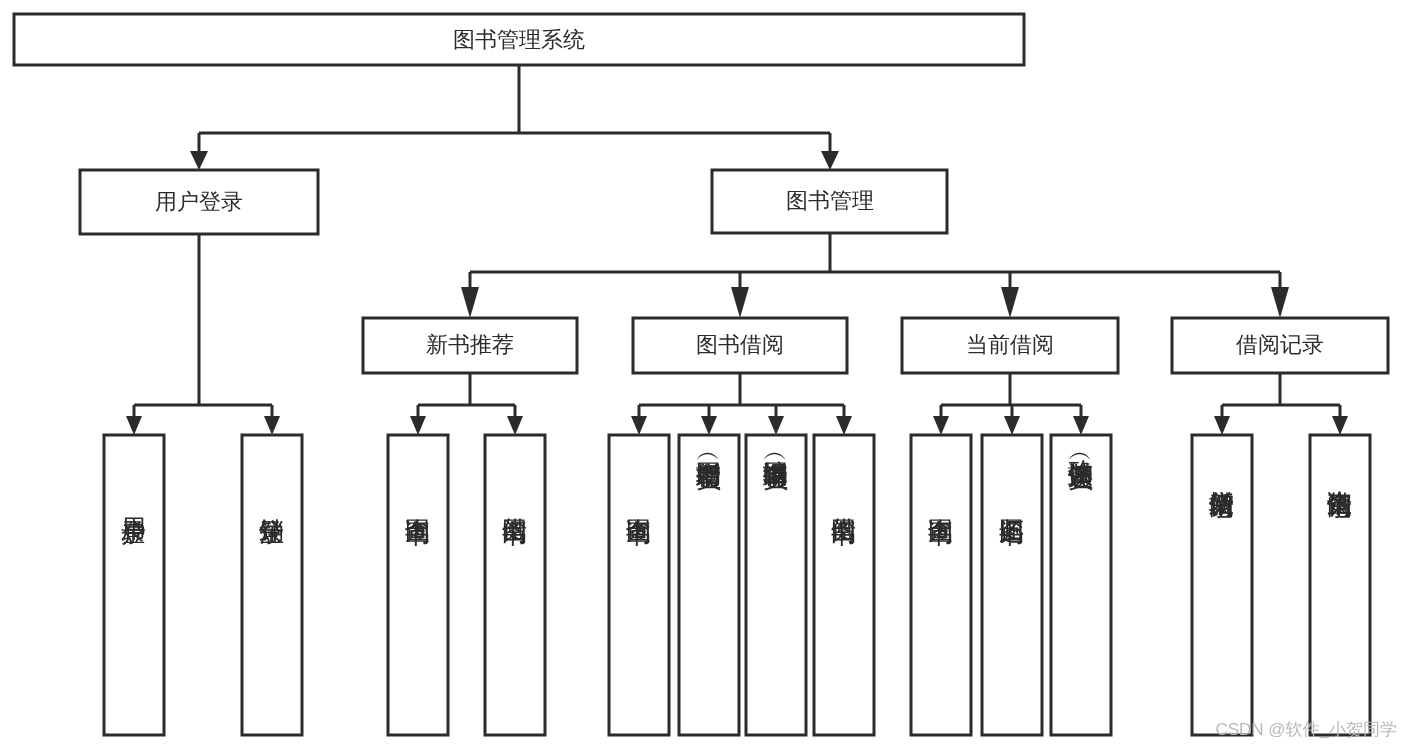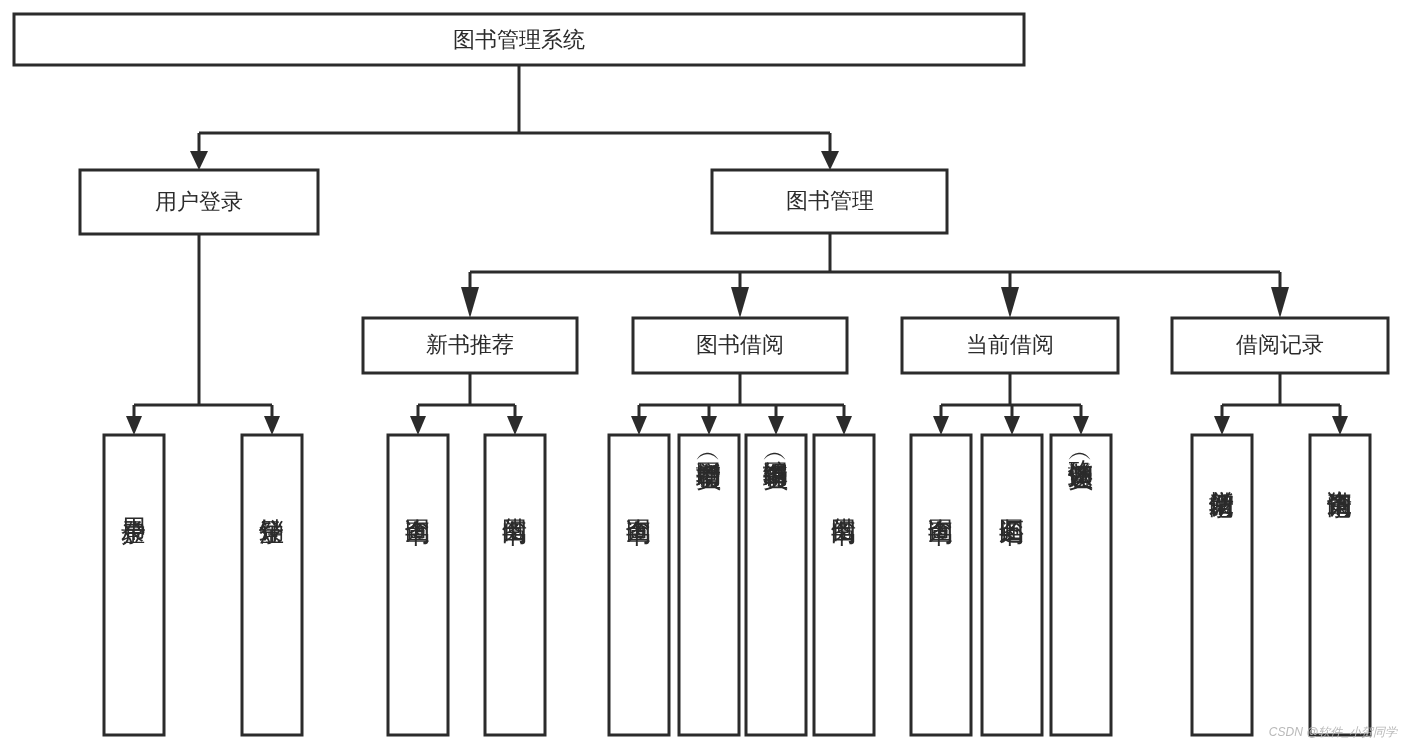--- a/index.html
+++ b/index.html
@@ -16,22 +16,22 @@
     fill:#2b2b2b;font-size:22px;text-anchor:middle;dominant-baseline:middle;
   }
   .leaftext{
     font-family:"Liberation Sans","DejaVu Sans",sans-serif;
     fill:#2b2b2b;font-size:25px;text-anchor:middle;
     writing-mode:vertical-rl;letter-spacing:1px;
   }
   .watermark{
     position:absolute;right:8px;bottom:6px;
     font-family:"Liberation Sans","DejaVu Sans",sans-serif;
-    font-size:12px;color:#b9b9b9;white-space:nowrap;
-    pointer-events:none;user-select:none;font-style:italic;
+    font-size:17px;color:#b9b9b9;white-space:nowrap;
+    pointer-events:none;user-select:none;
   }
 </style>
 </head>
 <body>
 
 <svg id="diagram" viewBox="0 0 1405 747" xmlns="http://www.w3.org/2000/svg">
 
   <g>
 
     <path class="connector" d="M519,65 L519,133"></path>

